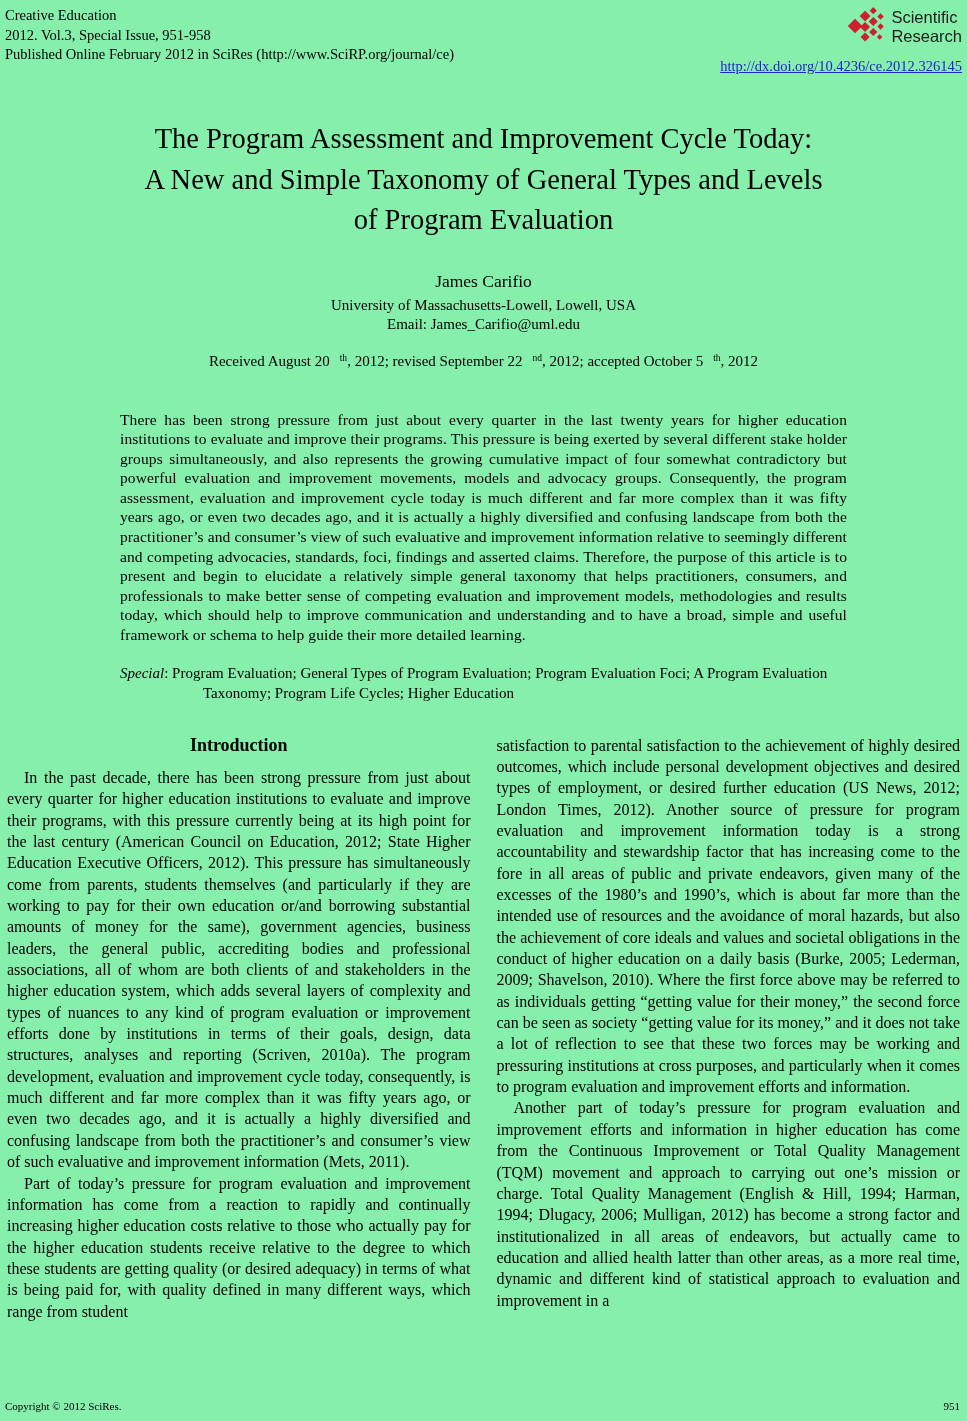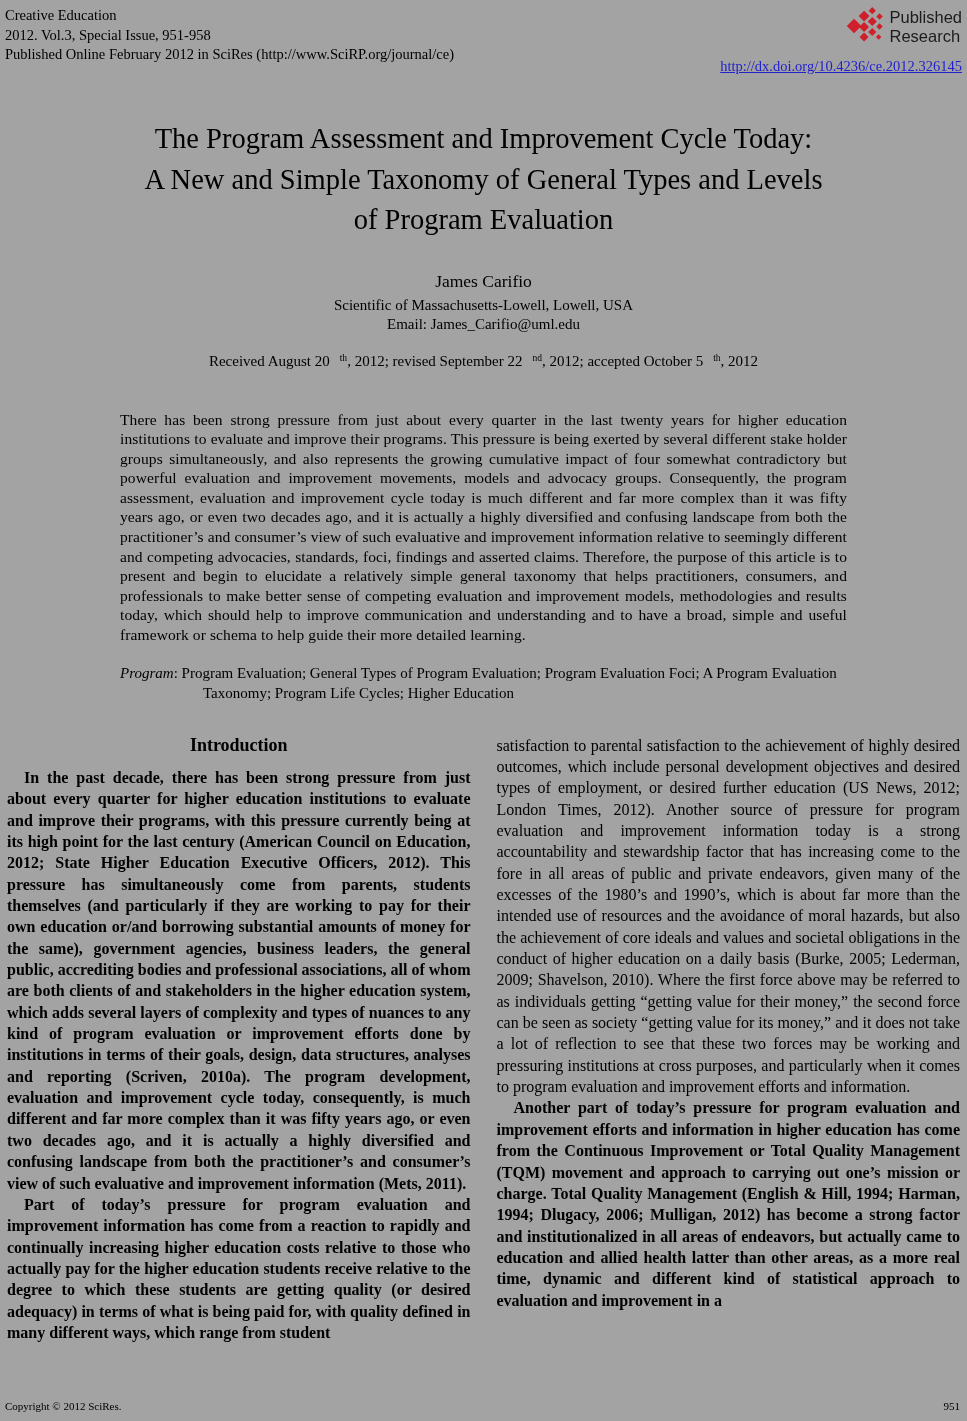--- a/index.html
+++ b/index.html
@@ -1,20 +1,20 @@
 <!DOCTYPE html>
 <html><head>
 <meta charset="utf-8">
 <style>
   html, body { margin: 0; padding: 0; background: #ffffff; }
   .page {
     position: relative;
     width: 967px;
     height: 1421px;
-    background: #a3a3a3;
+    background: #86efac;
     color: #000000;
     font-family: "Liberation Serif", "DejaVu Serif", serif;
     overflow: hidden;
     box-sizing: border-box;
   }
   
   .header {
     display: flex;
     justify-content: space-between;
     align-items: flex-start;
@@ -93,21 +93,21 @@
     font-size: 16px;
     line-height: 21.35px;
   }
   .section-heading {
     text-align: center;
     font-size: 18px;
     font-weight: bold;
     margin: 0 0 11px 0;
   }
   .col p { margin: 0; }
-  .col p.indent { text-indent: 17px; font-weight: bold; }
+  .col p.indent { text-indent: 17px; }
   
   .footer {
     position: absolute;
     left: 5px;
     right: 7px;
     bottom: 9px;
     display: flex;
     justify-content: space-between;
     font-size: 11px;
   }
@@ -133,47 +133,47 @@
             <polygon points="21,29 26,34 21,39 16,34"></polygon>
             <polygon points="30,1 34,5 30,9 26,5"></polygon>
             <polygon points="30,12 35,17 30,22 25,17"></polygon>
             <polygon points="30,24 34.5,28.5 30,33 25.5,28.5"></polygon>
             <polygon points="38,8 41.5,11.5 38,15 34.5,11.5"></polygon>
             <polygon points="38,19 41.5,22.5 38,26 34.5,22.5"></polygon>
             <polygon points="37,31 40,34 37,37 34,34"></polygon>
           </g>
         </svg>
         <div class="logo-text">
-          <div>Published</div>
+          <div>Scientific</div>
           <div>Research</div>
         </div>
       </div>
       <a class="doi-link" href="#">http://dx.doi.org/10.4236/ce.2012.326145</a>
     </div>
   </div>
 
   <div class="title-block">
     <div>The Program Assessment and Improvement Cycle Today:</div>
     <div>A New and Simple Taxonomy of General Types and Levels</div>
     <div>of Program Evaluation</div>
   </div>
 
   <div class="author-block">
     <div class="author-name">James Carifio</div>
-    <div class="author-meta">Scientific of Massachusetts-Lowell, Lowell, USA</div>
+    <div class="author-meta">University of Massachusetts-Lowell, Lowell, USA</div>
     <div class="author-meta">Email: James_Carifio@uml.edu</div>
   </div>
 
   <div class="received-line">
     <span>Received August 20</span><sup>th</sup><span>, 2012; revised September 22</span><sup>nd</sup><span>, 2012; accepted October 5</span><sup>th</sup><span>, 2012</span>
   </div>
 
   <div class="abstract">There has been strong pressure from just about every quarter in the last twenty years for higher education institutions to evaluate and improve their programs. This pressure is being exerted by several different stake holder groups simultaneously, and also represents the growing cumulative impact of four somewhat contradictory but powerful evaluation and improvement movements, models and advocacy groups. Consequently, the program assessment, evaluation and improvement cycle today is much different and far more complex than it was fifty years ago, or even two decades ago, and it is actually a highly diversified and confusing landscape from both the practitioner’s and consumer’s view of such evaluative and improvement information relative to seemingly different and competing advocacies, standards, foci, findings and asserted claims. Therefore, the purpose of this article is to present and begin to elucidate a relatively simple general taxonomy that helps practitioners, consumers, and professionals to make better sense of competing evaluation and improvement models, methodologies and results today, which should help to improve communication and understanding and to have a broad, simple and useful framework or schema to help guide their more detailed learning.</div>
 
-  <div class="keywords"><span class="kw-label">Program</span><span>: Program Evaluation; General Types of Program Evaluation; Program Evaluation Foci; A Program Evaluation Taxonomy; Program Life Cycles; Higher Education</span></div>
+  <div class="keywords"><span class="kw-label">Special</span><span>: Program Evaluation; General Types of Program Evaluation; Program Evaluation Foci; A Program Evaluation Taxonomy; Program Life Cycles; Higher Education</span></div>
 
   <div class="columns">
     <div class="col">
       <h2 class="section-heading">Introduction</h2>
       <p class="indent">In the past decade, there has been strong pressure from just about every quarter for higher education institutions to evaluate and improve their programs, with this pressure currently being at its high point for the last century (American Council on Education, 2012; State Higher Education Executive Officers, 2012). This pressure has simultaneously come from parents, students themselves (and particularly if they are working to pay for their own education or/and borrowing substantial amounts of money for the same), government agencies, business leaders, the general public, accrediting bodies and professional associations, all of whom are both clients of and stakeholders in the higher education system, which adds several layers of complexity and types of nuances to any kind of program evaluation or improvement efforts done by institutions in terms of their goals, design, data structures, analyses and reporting (Scriven, 2010a). The program development, evaluation and improvement cycle today, consequently, is much different and far more complex than it was fifty years ago, or even two decades ago, and it is actually a highly diversified and confusing landscape from both the practitioner’s and consumer’s view of such evaluative and improvement information (Mets, 2011).</p>
       <p class="indent">Part of today’s pressure for program evaluation and improvement information has come from a reaction to rapidly and continually increasing higher education costs relative to those who actually pay for the higher education students receive relative to the degree to which these students are getting quality (or desired adequacy) in terms of what is being paid for, with quality defined in many different ways, which range from student</p>
     </div>
     <div class="col">
       <p>satisfaction to parental satisfaction to the achievement of highly desired outcomes, which include personal development objectives and desired types of employment, or desired further education (US News, 2012; London Times, 2012). Another source of pressure for program evaluation and improvement information today is a strong accountability and stewardship factor that has increasing come to the fore in all areas of public and private endeavors, given many of the excesses of the 1980’s and 1990’s, which is about far more than the intended use of resources and the avoidance of moral hazards, but also the achievement of core ideals and values and societal obligations in the conduct of higher education on a daily basis (Burke, 2005; Lederman, 2009; Shavelson, 2010). Where the first force above may be referred to as individuals getting “getting value for their money,” the second force can be seen as society “getting value for its money,” and it does not take a lot of reflection to see that these two forces may be working and pressuring institutions at cross purposes, and particularly when it comes to program evaluation and improvement efforts and information.</p>
       <p class="indent">Another part of today’s pressure for program evaluation and improvement efforts and information in higher education has come from the Continuous Improvement or Total Quality Management (TQM) movement and approach to carrying out one’s mission or charge. Total Quality Management (English &amp; Hill, 1994; Harman, 1994; Dlugacy, 2006; Mulligan, 2012) has become a strong factor and institutionalized in all areas of endeavors, but actually came to education and allied health latter than other areas, as a more real time, dynamic and different kind of statistical approach to evaluation and improvement in a</p>

